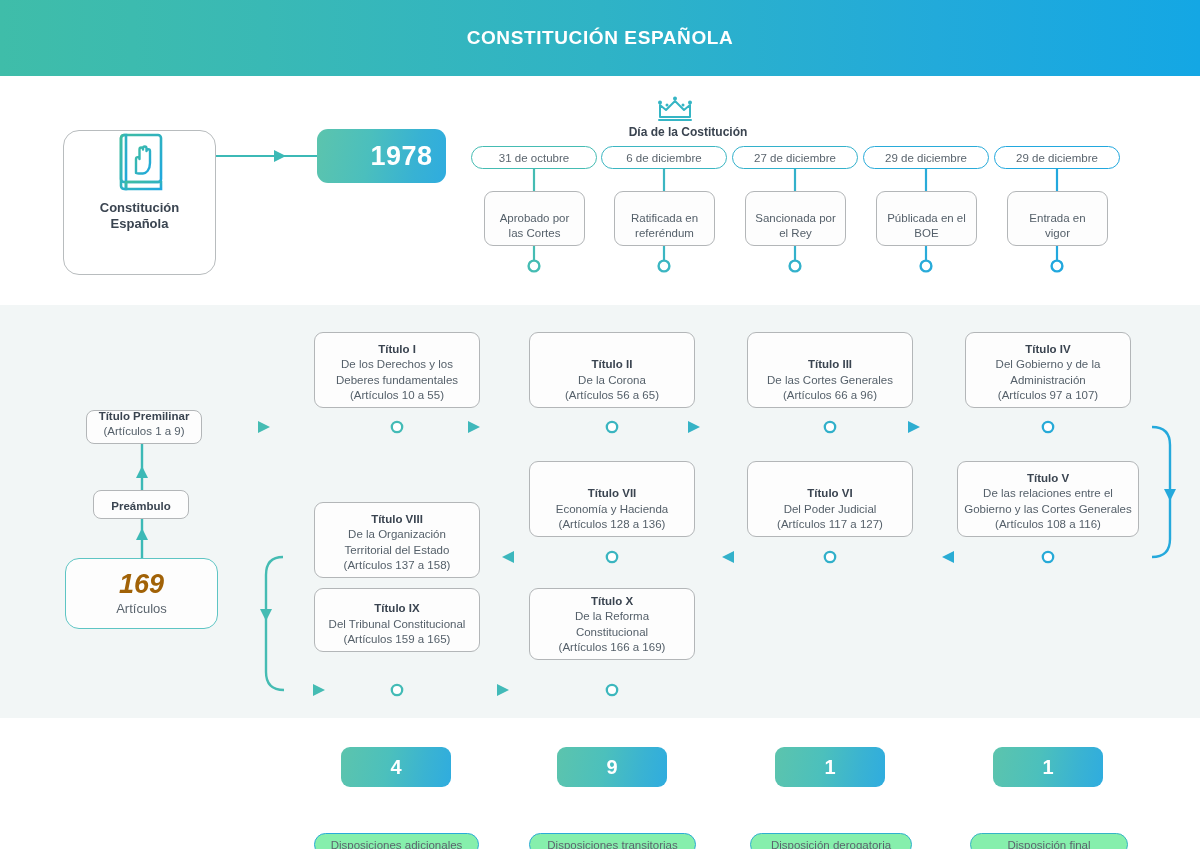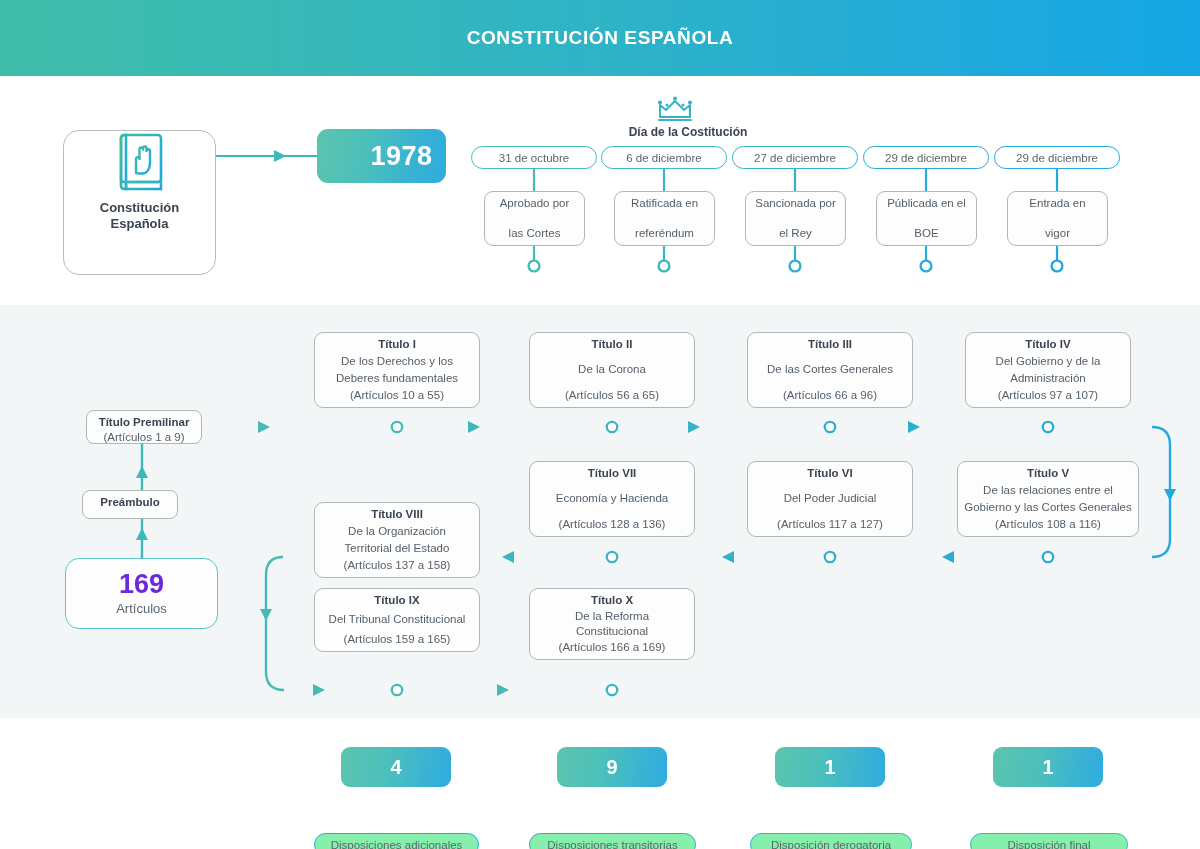--- a/index.html
+++ b/index.html
@@ -23,21 +23,21 @@
 
   
   #panel-timeline { position: absolute; left: 0; top: 76px; width: 1200px; height: 229px; background: #ffffff; }
   #panel-titles   { position: absolute; left: 0; top: 305px; width: 1200px; height: 413px; background: #f2f6f6; }
   #panel-disp     { position: absolute; left: 0; top: 718px; width: 1200px; height: 131px; background: #ffffff; }
 
   
   .gbox {
     position: absolute; background: #fdfdfd; border: 1px solid #b3b6b8;
     border-radius: 9px; display: flex; flex-direction: column;
-    align-items: center; justify-content: space-between; text-align: center;
+    align-items: center; justify-content: flex-end; text-align: center;
     color: #55606a; font-size: 11.5px; line-height: 1.32; padding: 4px 6px;
   }
   .gbox .ttl { font-weight: bold; color: #3a4450; font-size: 11.5px; }
 
   
   #card-constitucion {
     position: absolute; left: 63px; top: 130px; width: 153px; height: 145px;
     background: #fff; border: 1px solid #b8bcbe; border-radius: 16px;
     display: flex; flex-direction: column; align-items: center; justify-content: flex-start;
   }
@@ -75,27 +75,27 @@
     position: absolute; top: 125px; left: 588px; width: 200px; text-align: center;
     font-size: 12px; font-weight: bold; color: #3a4450;
   }
   #crown-icon { position: absolute; left: 655px; top: 96px; width: 40px; height: 26px; }
 
   
   .tcard { width: 166px; height: 76px; }
 
   
   #box-preliminar { left: 86px; top: 410px; width: 116px; height: 34px; border-radius: 8px; }
-  #box-preambulo  { left: 82px; top: 490px; width: 96px; height: 29px; border-radius: 8px; }
+  #box-preambulo  { left: 93px; top: 490px; width: 96px; height: 29px; border-radius: 8px; }
   #box-169 {
     position: absolute; left: 65px; top: 558px; width: 153px; height: 71px;
     background: #fdfdfd; border: 1.4px solid #5ec5c4; border-radius: 14px;
     display: flex; flex-direction: column; align-items: center; justify-content: center;
   }
-  #box-169 .num { font-size: 27px; font-weight: bold; color: #6d28d9; line-height: 1; }
+  #box-169 .num { font-size: 27px; font-weight: bold; color: #a16207; line-height: 1; font-style: italic; }
   #box-169 .lbl { font-size: 13px; color: #5b656e; margin-top: 3px; }
 
   
   .disp-badge {
     position: absolute; width: 110px; height: 40px; top: 747px; border-radius: 9px;
     background: linear-gradient(100deg, #5cc4ad 0%, #4cc0bc 42%, #3ab3d2 76%, #2facdf 100%);
     display: flex; align-items: center; justify-content: center;
     color: #fff; font-size: 20px; font-weight: bold;
   }
   .disp-pill {

